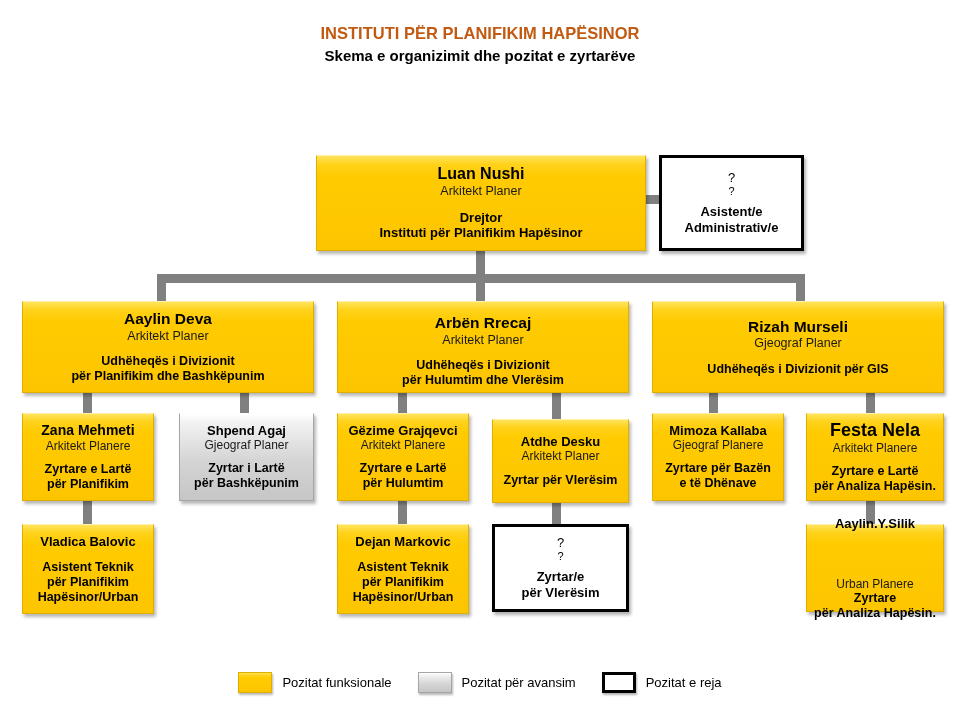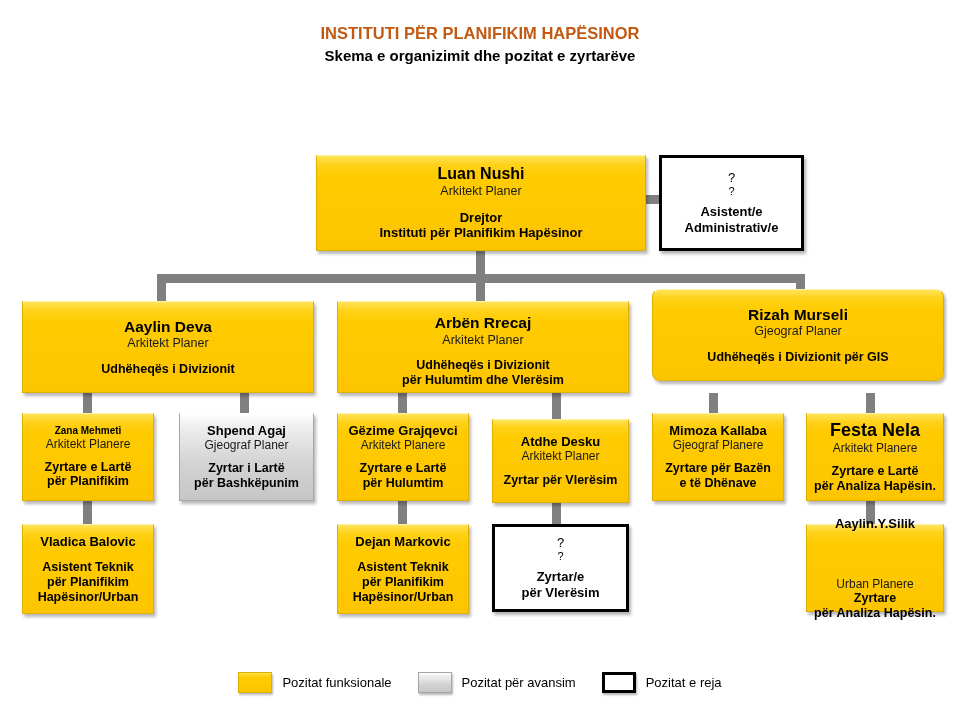--- a/index.html
+++ b/index.html
@@ -195,39 +195,40 @@
   <span class="gap" style="height:7px;"></span>
   <span class="role" style="font-size:13px;">Asistent/e</span>
   <span class="role" style="font-size:13px;">Administrativ/e</span>
 </div>
 
 <div class="box yellow" style="left:22px; top:301px; width:292px; height:92px;">
   <span class="nm" style="font-size:15.5px;">Aaylin Deva</span>
   <span class="sub" style="font-size:12.5px;">Arkitekt Planer</span>
   <span class="gap" style="height:11px;"></span>
   <span class="role" style="font-size:12.5px;">Udhëheqës i Divizionit</span>
+  <span class="role" style="font-size:12.5px;">për Planifikim dhe Bashkëpunim</span>
 </div>
 
 <div class="box yellow" style="left:337px; top:301px; width:292px; height:92px;">
   <span class="nm" style="font-size:15.5px;margin-top:8px;">Arbën Rrecaj</span>
   <span class="sub" style="font-size:12.5px;">Arkitekt Planer</span>
   <span class="gap" style="height:11px;"></span>
   <span class="role" style="font-size:12.5px;">Udhëheqës i Divizionit</span>
   <span class="role" style="font-size:12.5px;">për Hulumtim dhe Vlerësim</span>
 </div>
 
-<div class="box yellow" style="left:652px; top:289px; width:292px; height:92px;border-radius:8px;">
+<div class="box yellow" style="left:652px; top:301px; width:292px; height:92px;">
   <span class="nm" style="font-size:15.5px;">Rizah Murseli</span>
   <span class="sub" style="font-size:12.5px;">Gjeograf Planer</span>
   <span class="gap" style="height:11px;"></span>
   <span class="role" style="font-size:12.5px;">Udhëheqës i Divizionit për GIS</span>
 </div>
 
 <div class="box yellow" style="left:22px; top:413px; width:132px; height:88px;">
-  <span class="nm" style="font-size:10px;">Zana Mehmeti</span>
+  <span class="nm" style="font-size:14px;">Zana Mehmeti</span>
   <span class="sub" style="font-size:12px;">Arkitekt Planere</span>
   <span class="gap" style="height:9px;"></span>
   <span class="role" style="font-size:12.5px;">Zyrtare e Lartë</span>
   <span class="role" style="font-size:12.5px;">për Planifikim</span>
 </div>
 
 <div class="box silver" style="left:179px; top:413px; width:135px; height:88px;">
   <span class="nm" style="font-size:13px;">Shpend Agaj</span>
   <span class="sub" style="font-size:12px;">Gjeograf Planer</span>
   <span class="gap" style="height:9px;"></span>

